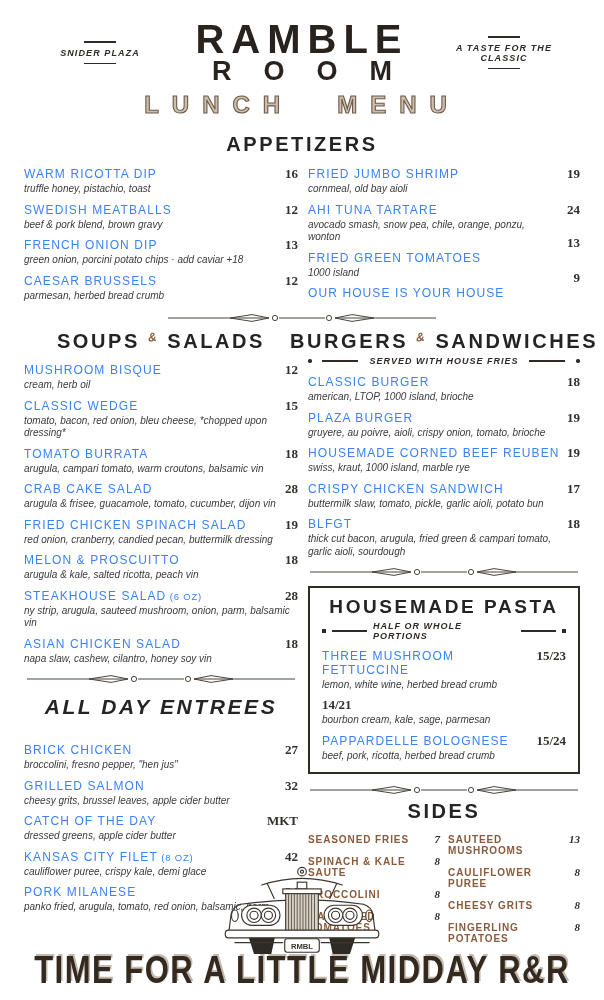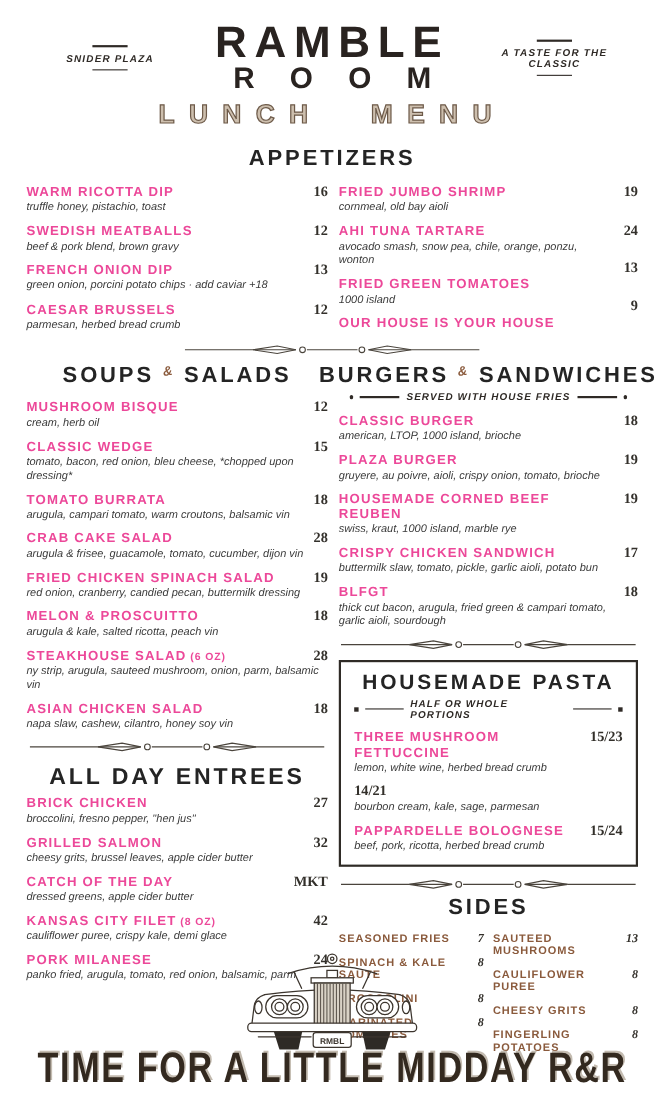--- a/index.html
+++ b/index.html
@@ -17,29 +17,29 @@
   .logo { text-align:center; color:#292320; }
   .logo-r1 { font-size:40px; font-weight:bold; letter-spacing:7px; line-height:0.95; }
   .logo-r2 { font-size:27px; font-weight:bold; letter-spacing:32px; margin-right:-32px; line-height:1.0; }
   .lunch { display:flex; justify-content:center; gap:44px; margin-top:6px;
     font-size:24px; font-weight:bold; letter-spacing:13px;
     color:#cdbfae; -webkit-text-stroke:1.1px #6d5a49; }
   
   .sec-head { text-align:center; font-size:20px; font-weight:600; letter-spacing:2.6px; color:#242424; }
   .sec-head-flex { display:flex; align-items:flex-start; justify-content:center; gap:8px; }
   .amp { color:#8a5a3c; font-size:12px; font-style:italic; font-weight:bold; transform:rotate(-8deg); }
-  .rule-label { display:flex; align-items:center; justify-content:center; gap:6px; margin-top:3px;
+  .rule-label { display:flex; align-items:center; justify-content:space-between; gap:6px; margin-top:3px;
     font-size:9px; font-weight:bold; font-style:italic; letter-spacing:1px; color:#2f2a26; }
   .rl-line { height:1.4px; background:#2f2a26; width:36px; }
   .rl-dot { width:3.5px; height:3.5px; border-radius:50%; background:#2f2a26; }
   .rl-sq  { width:4.5px; height:4.5px; background:#2f2a26; }
   
   .item { margin-bottom:6px; }
   .item-row { display:flex; justify-content:space-between; align-items:baseline; gap:6px; }
-  .item-name { color:#ec4899; font-weight:bold; font-size:12px; letter-spacing:1.1px; line-height:1.2; flex:1; }
+  .item-name { color:#3b82f6; font-weight:normal; font-size:12px; letter-spacing:1.1px; line-height:1.2; flex:1; }
   .item-name .qual { font-size:9.5px; letter-spacing:0.8px; }
   .item-price { font-family:"Liberation Serif", serif; font-weight:600; font-size:13px; color:#33302b; white-space:nowrap; }
   .item-price.raised { position:relative; top:-15px; }
   .item-desc { font-style:italic; font-size:10px; color:#3a3a3a; margin-top:1px; line-height:1.25; white-space:pre-line; }
   
   .cols { display:flex; justify-content:space-between; padding:0 24px; }
   .col-l { width:274px; }
   .col-r { width:272px; }
   .app-cols { margin-top:10px; }
   .main-cols { margin-top:6px; }
@@ -243,21 +243,21 @@
       <circle cx="107" cy="6" r="2.6"></circle>
       <line x1="111" y1="6" x2="157" y2="6"></line>
       <circle cx="161" cy="6" r="2.6"></circle>
       <polygon points="167,6 184,2.6 206,6 184,9.4"></polygon>
       <line x1="167" y1="6" x2="206" y2="6"></line>
       <line x1="206" y1="6" x2="268" y2="6"></line>
     </g>
   </svg>
 </div>
 
-      <div class="sec-head" style="margin-bottom:3px; font-size:21px;">ALL DAY ENTREES</div>
+      <div class="sec-head" style="margin-bottom:23px; font-size:21px;font-style:italic;">ALL DAY ENTREES</div>
       <div>
           <div class="item">
             <div class="item-row">
               <span class="item-name">BRICK CHICKEN</span>
               <span class="item-price">27</span>
             </div>
             <div class="item-desc">broccolini, fresno pepper, "hen jus"</div>
           </div>
           <div class="item">
             <div class="item-row">

